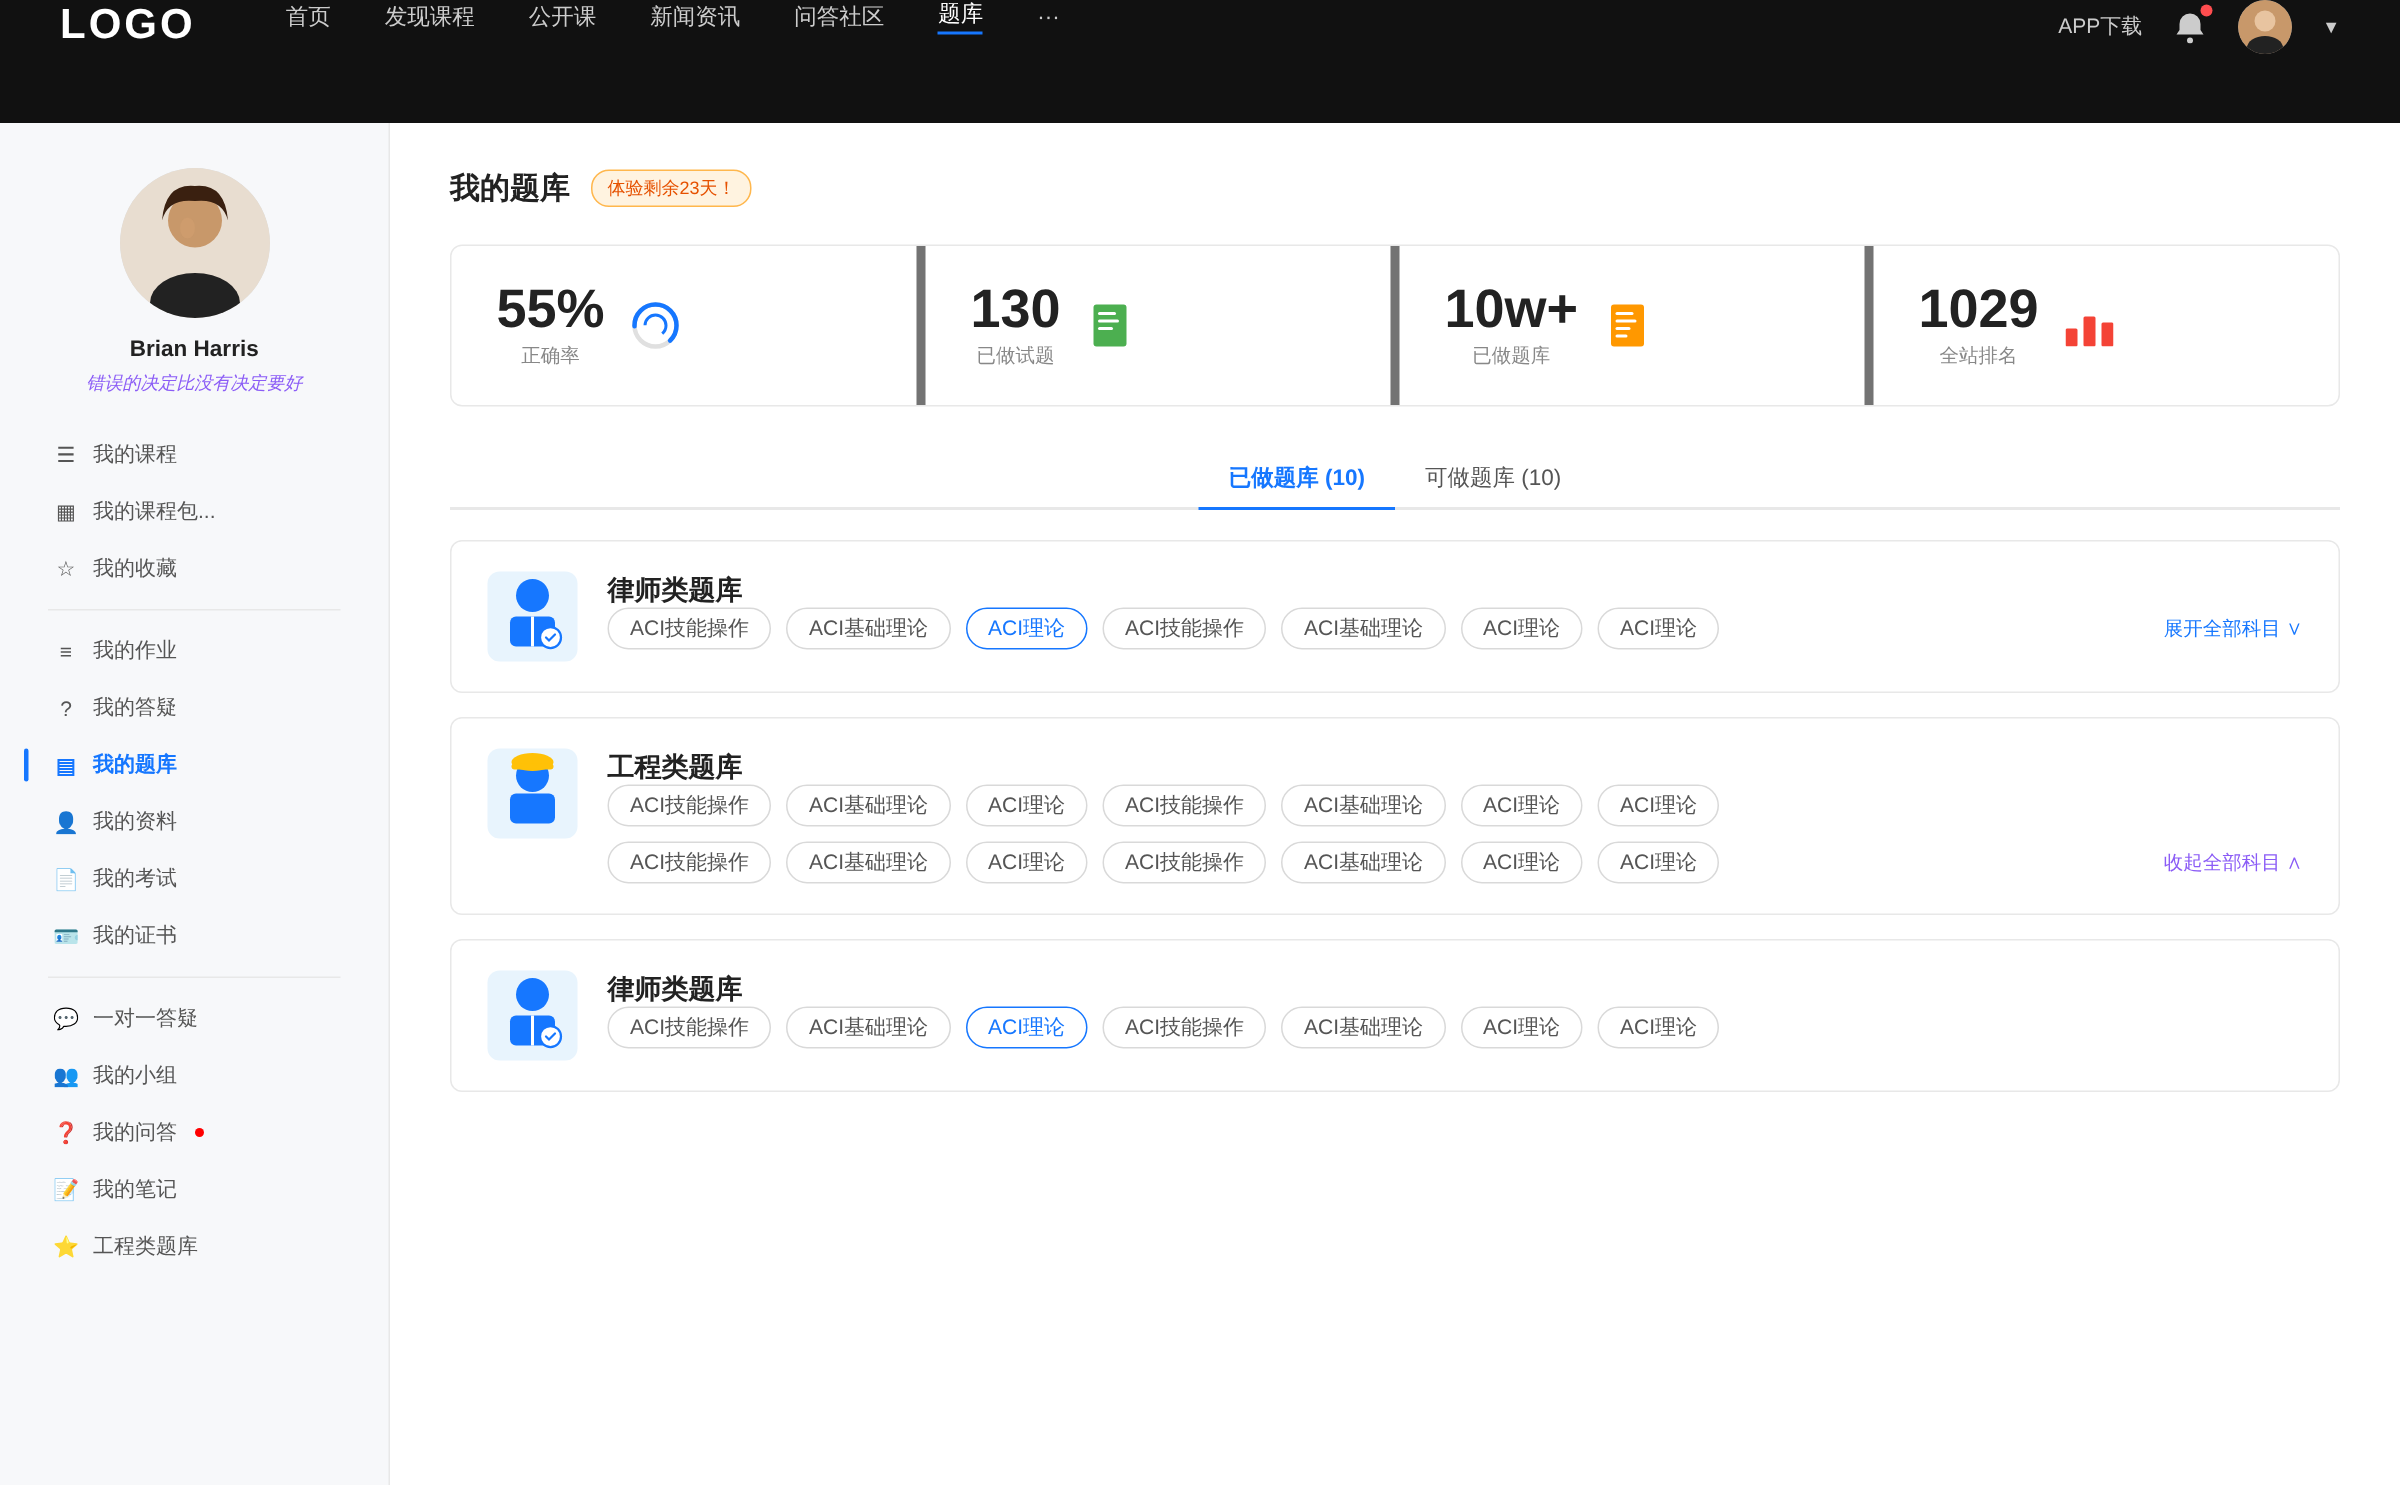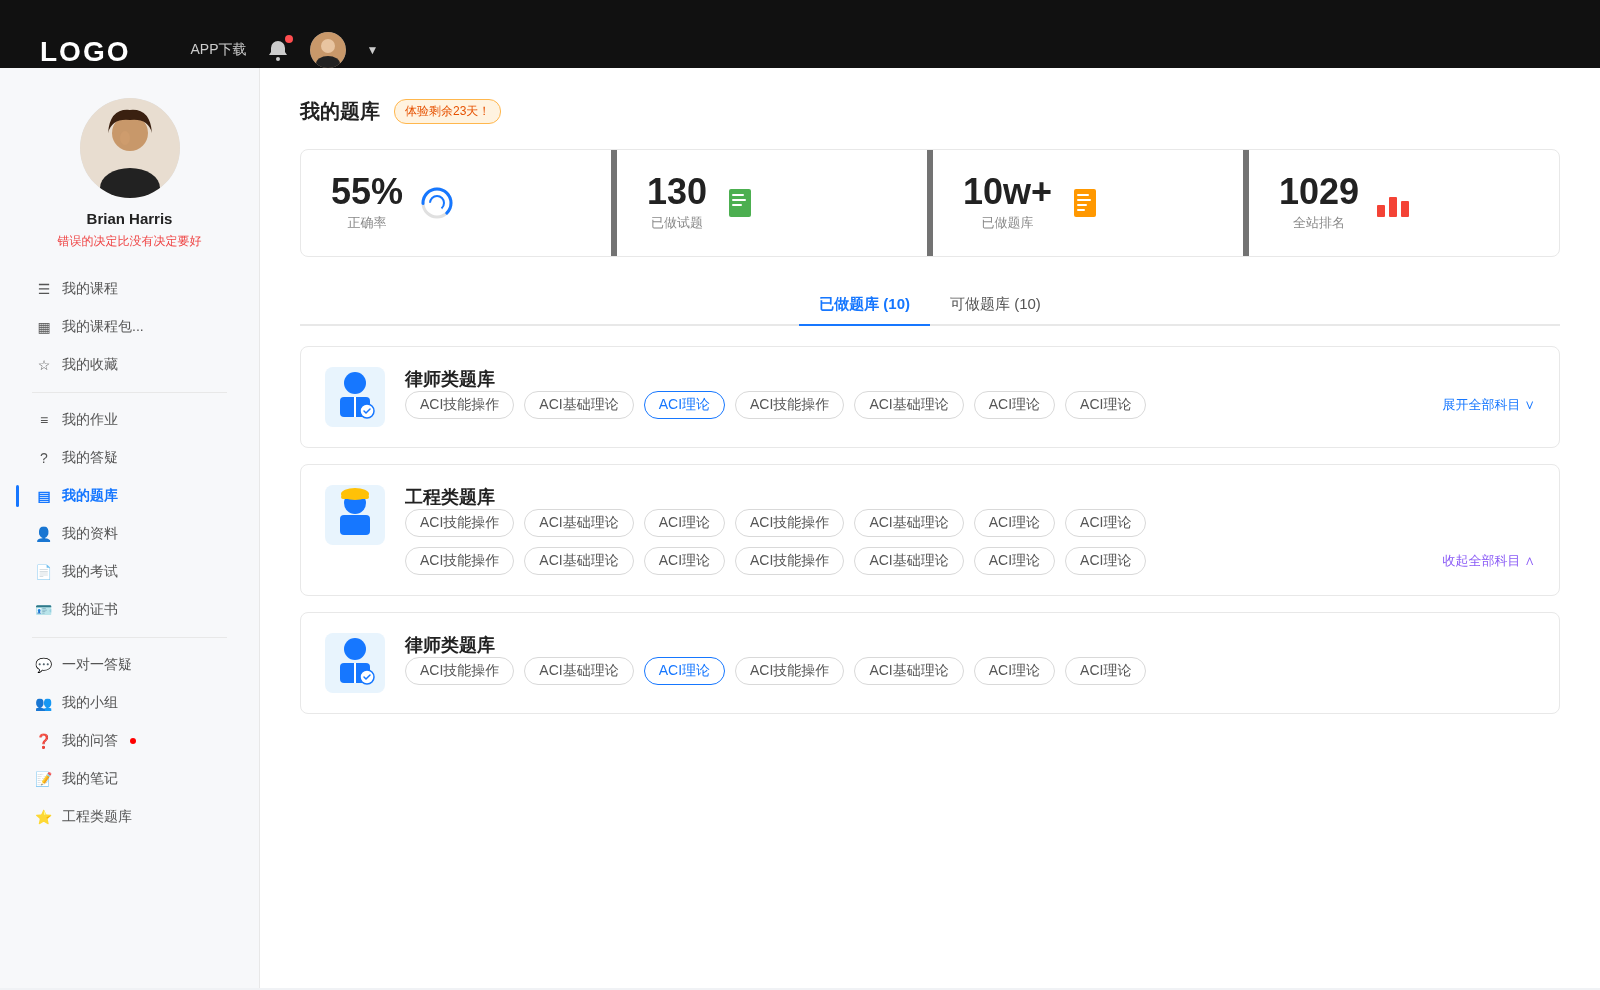--- a/index.html
+++ b/index.html
@@ -1,23 +1,23 @@
 <!DOCTYPE html>
 <html><head>
   <meta charset="utf-8">
   <style>
     * { margin: 0; padding: 0; box-sizing: border-box; }
     body { font-family: -apple-system, BlinkMacSystemFont, "PingFang SC", "Microsoft YaHei", sans-serif; background: #f0f2f5; width: 1600px; min-height: 990px; }
 
     
     .navbar {
       background: #111;
-      height: 68px;
-      display: flex;
-      align-items: flex-end;
+      height: 82px;
+      display: flex;
+      align-items: flex-start;
       padding: 0 40px;
       position: sticky;
       top: 0;
       z-index: 100;
     }
     .navbar-logo {
       color: white;
       font-size: 28px;
       font-weight: bold;
       letter-spacing: 2px;
@@ -101,22 +101,23 @@
       margin-bottom: 12px;
     }
     .user-name {
       font-size: 15px;
       font-weight: 600;
       color: #222;
       margin-bottom: 6px;
     }
     .user-motto {
       font-size: 12px;
-      color: #ef4444;
+      color: #8b5cf6;
       margin-bottom: 20px;
+      font-style: italic;
     }
     .sidebar-menu {
       width: 100%;
       padding: 0 16px;
     }
     .sidebar-item {
       display: flex;
       align-items: center;
       gap: 10px;
       padding: 10px 20px;
@@ -322,20 +323,29 @@
       flex-wrap: wrap;
       gap: 10px;
       margin-top: 10px;
     }
   </style>
 </head>
 <body>
 
 <nav class="navbar">
   <div class="navbar-logo">LOGO</div>
+  <div class="navbar-nav">
+    <a href="#">首页</a>
+    <a href="#">发现课程</a>
+    <a href="#">公开课</a>
+    <a href="#">新闻资讯</a>
+    <a href="#">问答社区</a>
+    <a href="#" class="active">题库</a>
+    <a href="#">···</a>
+  </div>
   <div class="navbar-right">
     <span class="app-download">APP下载</span>
     <div class="bell-icon">
       <svg width="20" height="22" viewBox="0 0 20 22" fill="none">
         <path d="M10 2a7 7 0 0 0-7 7v4l-2 3h18l-2-3V9a7 7 0 0 0-7-7z" fill="#ccc"></path>
         <circle cx="10" cy="20" r="2" fill="#ccc"></circle>
       </svg>
       <div class="bell-badge"></div>
     </div>
     <div class="avatar-circle">

